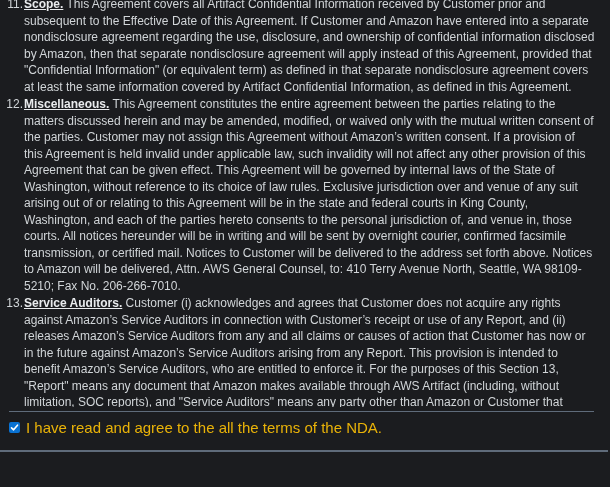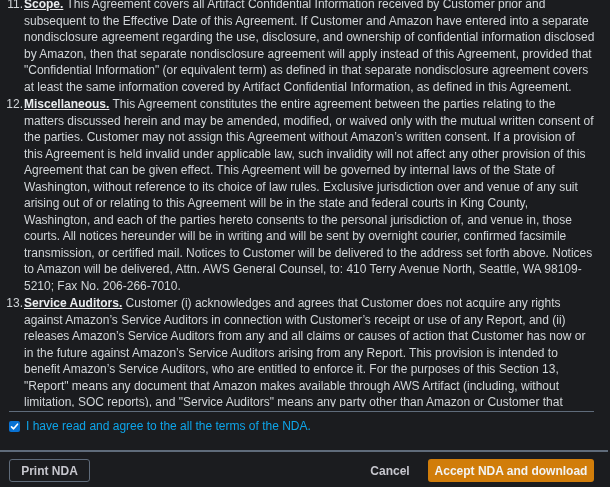--- a/index.html
+++ b/index.html
@@ -70,22 +70,22 @@
       width: 11px;
       height: 11px;
       background: #0972d3;
       border-radius: 2px;
       display: flex;
       align-items: center;
       justify-content: center;
     }
     .checkbox svg { display: block; }
     .agree-label {
-      font-size: 12px;
-      color: #0ea5e9;
+      font-size: 15px;
+      color: #eab308;
     }
     .divider-footer {
       position: absolute;
       left: 0;
       top: 450px;
       width: 610px;
       height: 2px;
       background: #5f6b7a;
     }
     .footer {
@@ -166,20 +166,15 @@
     <span class="checkbox">
       <svg width="9" height="9" viewBox="0 0 9 9">
         <path d="M1.5 4.8 L3.6 6.8 L7.5 2.2" fill="none" stroke="#ffffff" stroke-width="1.6" stroke-linecap="round" stroke-linejoin="round"></path>
       </svg>
     </span>
     <span class="agree-label">I have read and agree to the all the terms of the NDA.</span>
   </label>
 
   <div class="divider-footer"></div>
 
-  <div class="footer">
-    <button class="btn btn-print">Print NDA</button>
-    <button class="btn btn-cancel" style="border:none;">Cancel</button>
-    <button class="btn btn-accept" style="border:none;">Accept NDA and download</button>
-  </div>
 
   <div class="scroll-edge"></div>
 </div>
 
 </body></html>

